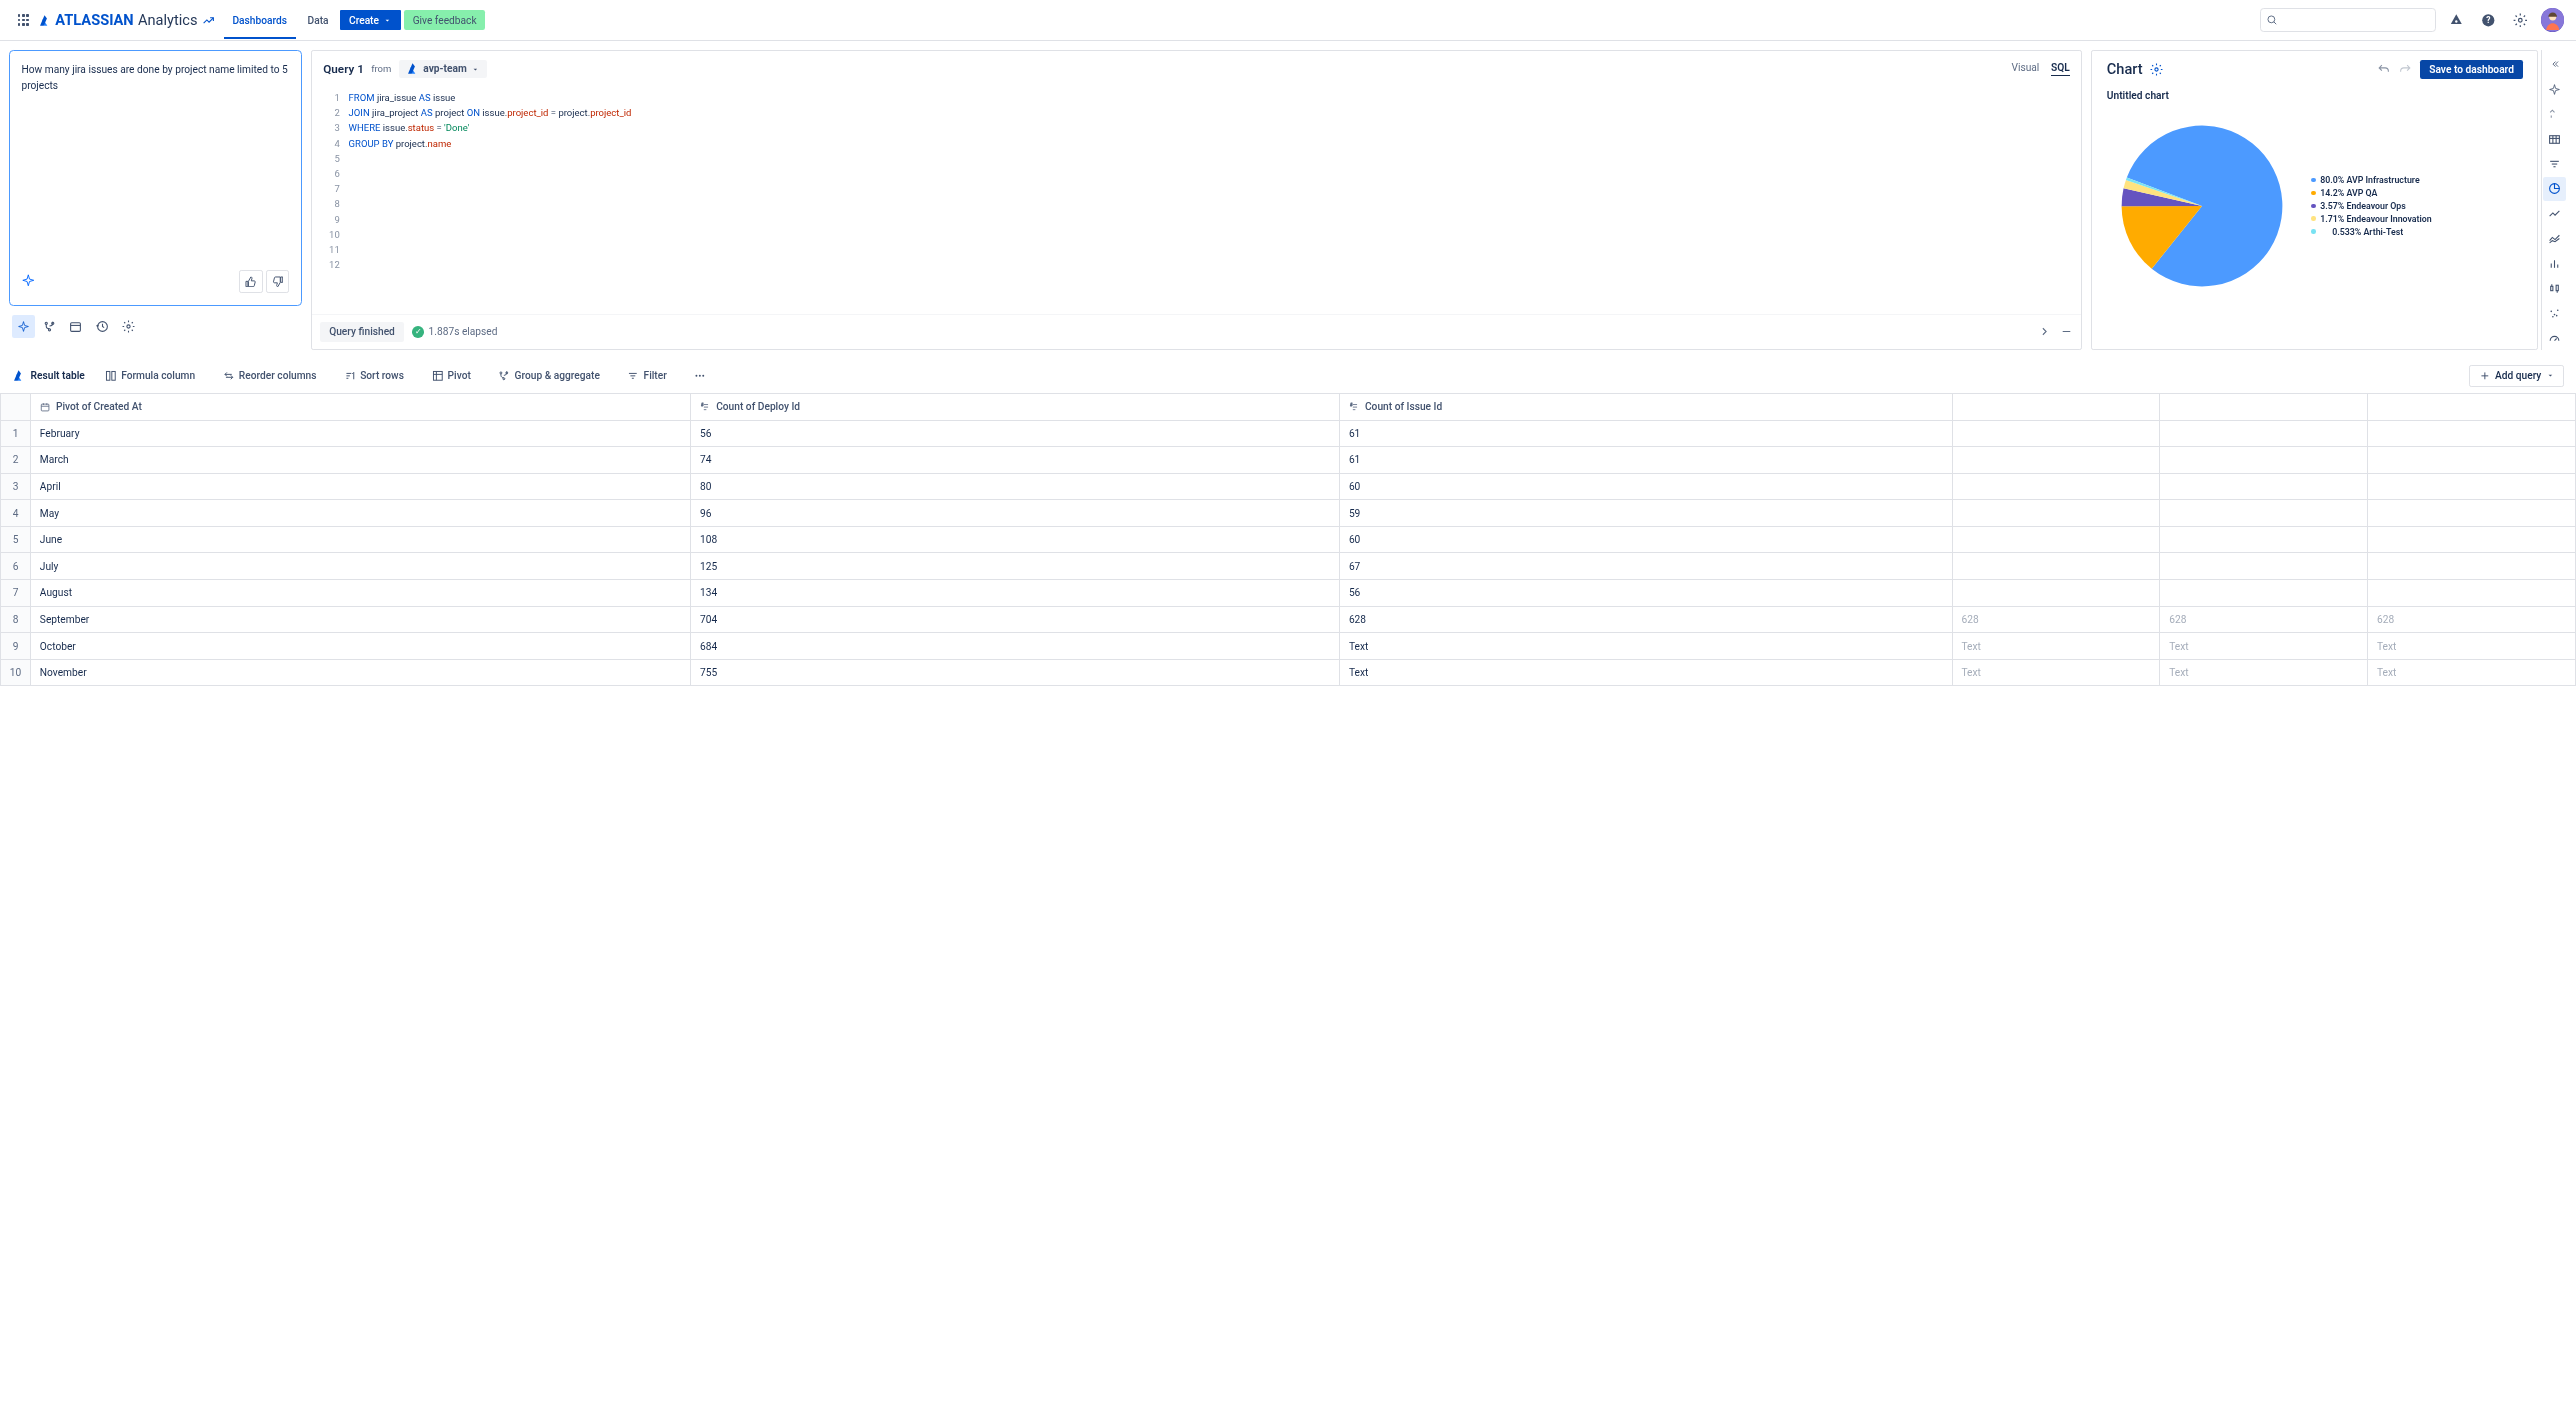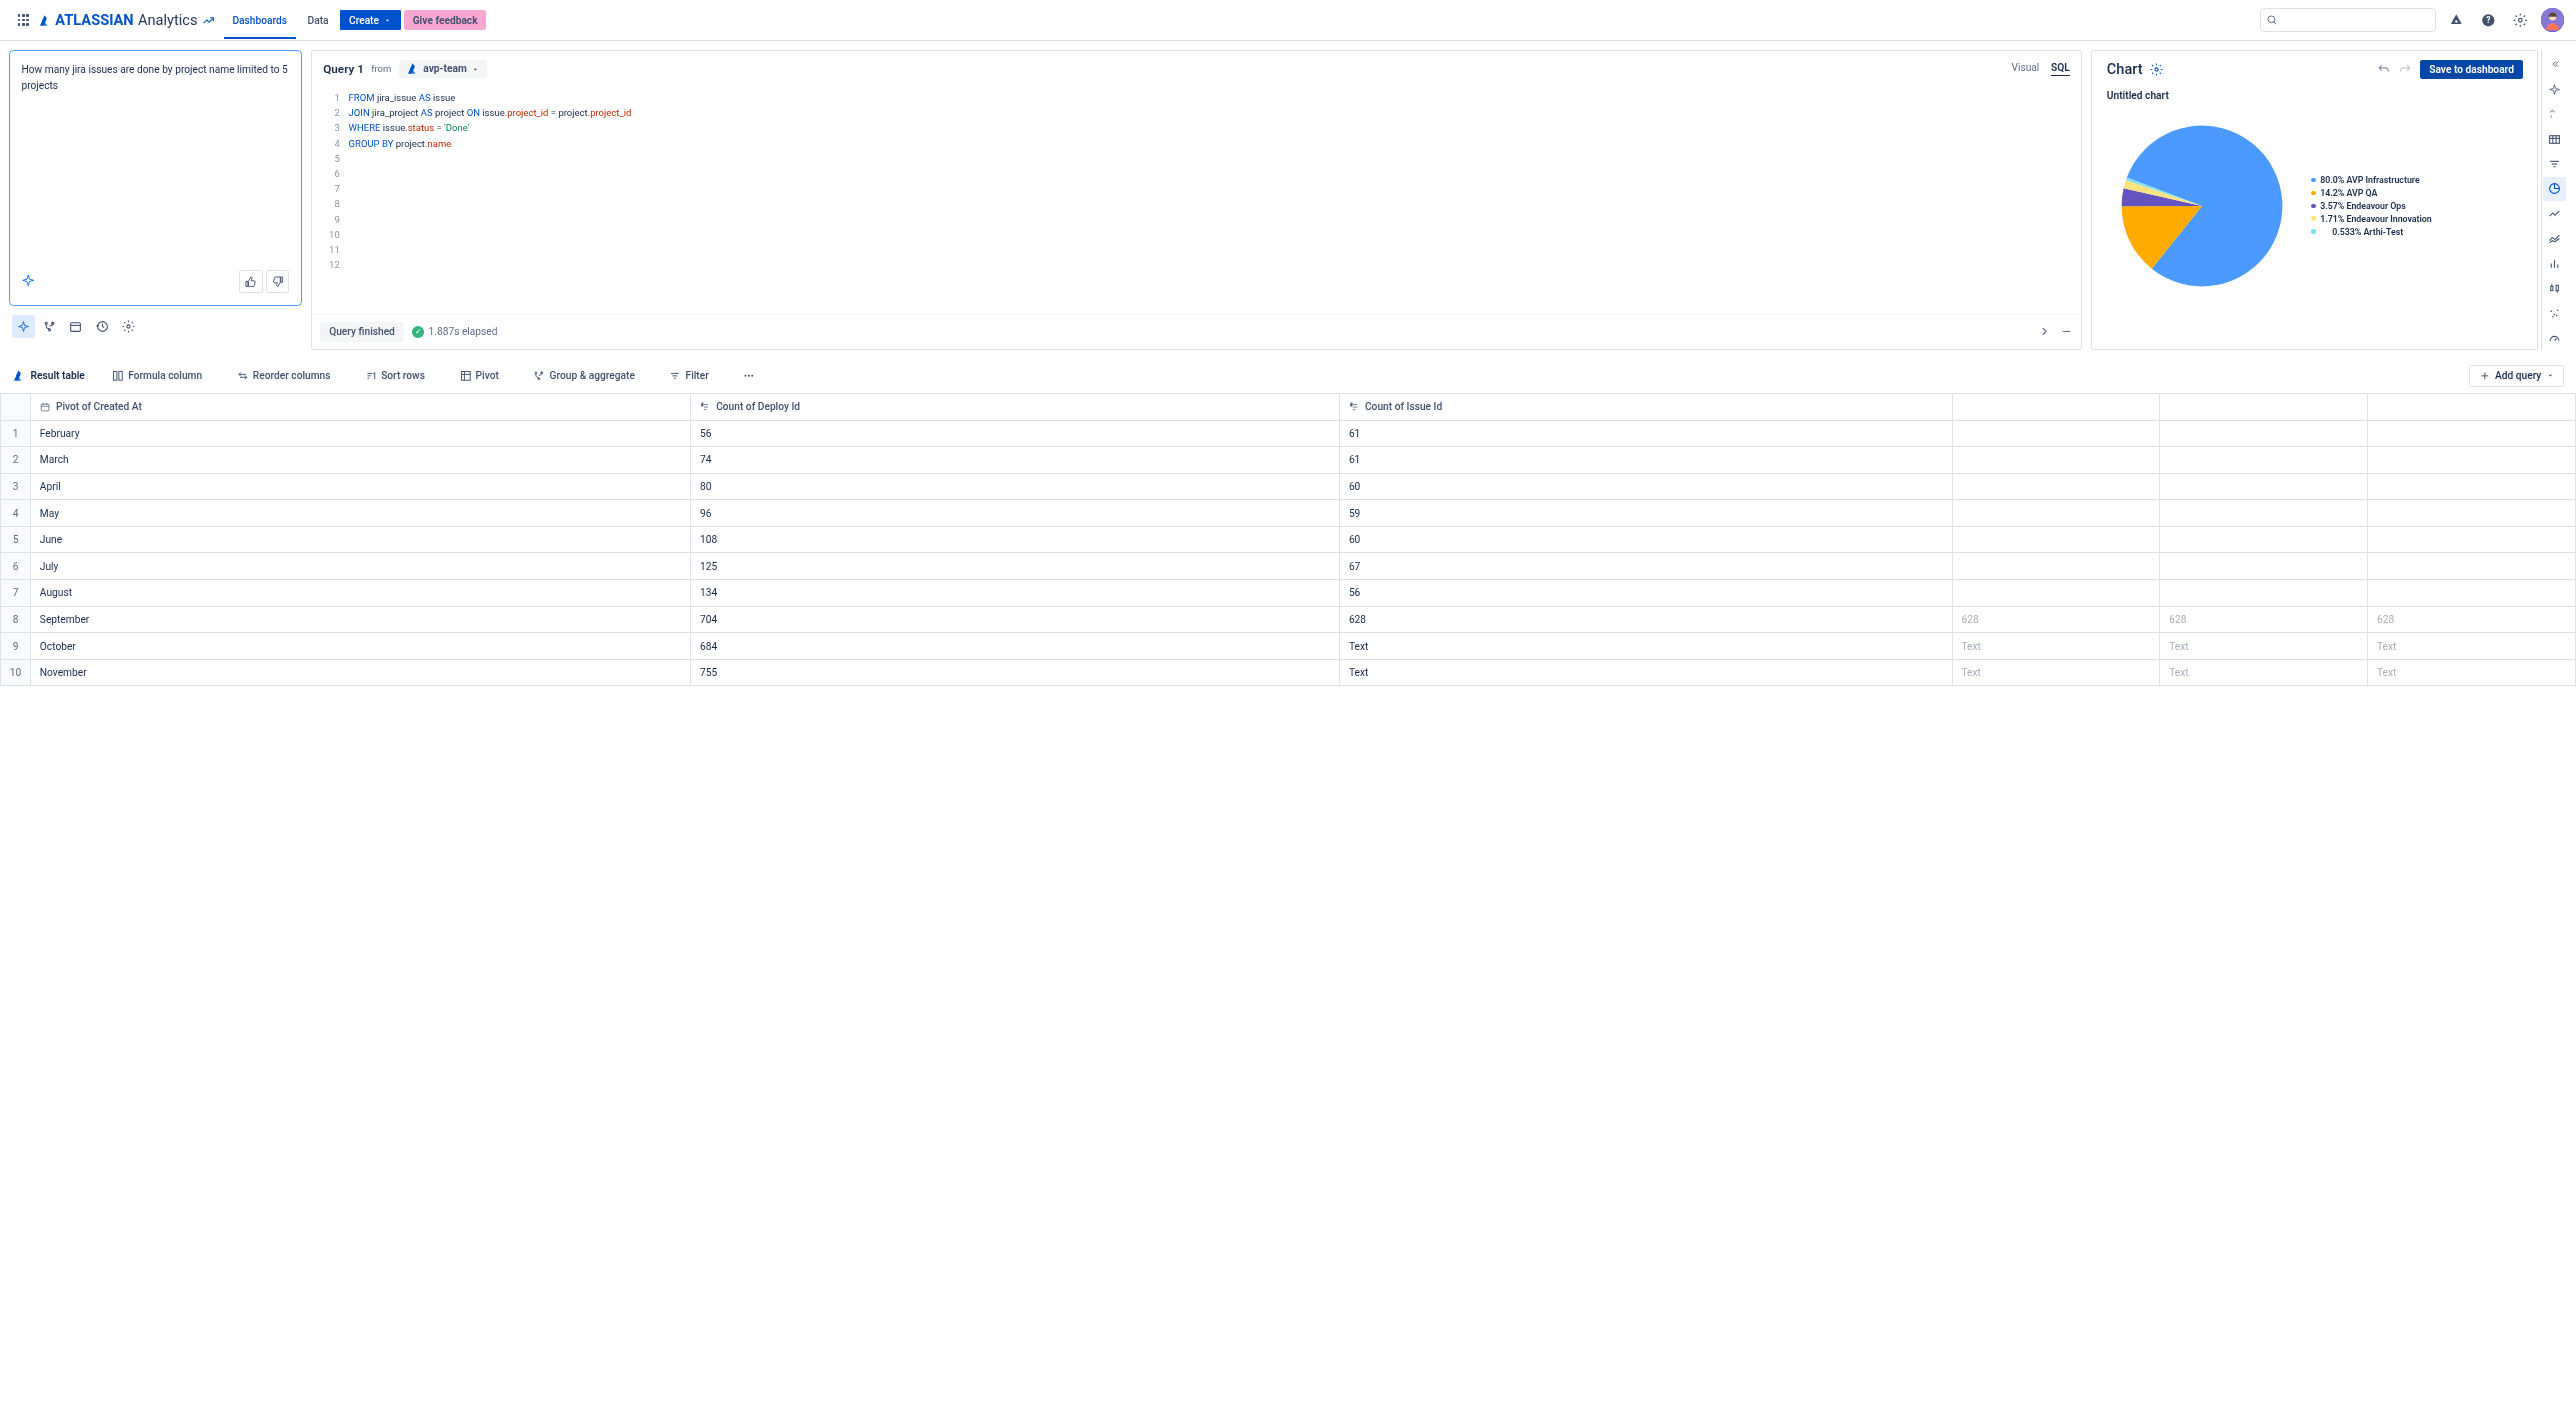--- a/index.html
+++ b/index.html
@@ -7,21 +7,21 @@
 .topnav { display: flex; align-items: center; height: 41px; padding: 0 11.7px; border-bottom: 0.7px solid #dfe1e6; gap: 5.9px; }
 .nav-left { display: flex; align-items: center; gap: 2.9px; }
 .app-switcher { width: 23.4px; height: 23.4px; display:flex;align-items:center;justify-content:center; border-radius:2.2px; cursor:pointer; }
 .grid9{display:grid;grid-template-columns:repeat(3,2.9px);grid-template-rows:repeat(3,2.9px);gap:1.5px}
 .grid9 span{background:#42526e;border-radius:0.7px}
 .logo{display:flex;align-items:center;gap:4.4px;font-weight:700;color:#0052cc;font-size:14.6px;margin-right:5.9px}
 .logo .thin{font-weight:400;color:#253858}
 .nav-item{padding:5.9px 8.8px;border-radius:2.2px;cursor:pointer;color:#42526e;font-weight:500}
 .nav-item.active{color:#0052cc;border-bottom:2.2px solid #0052cc;border-radius:0;padding-bottom:11px;padding-top:13px}
 .create-btn{background:#0052cc;color:#fff;padding:4.4px 8.8px;border-radius:1px;display:flex;align-items:center;gap:4.4px;cursor:pointer;font-weight:500}
-.feedback-btn{background:#f9a8d4;color:#42526e;padding:4.4px 8.8px;border-radius:2.2px;cursor:pointer;font-weight:700}
+.feedback-btn{background:#86efac;color:#42526e;padding:4.4px 8.8px;border-radius:2.2px;cursor:pointer;font-weight:400}
 .nav-right{margin-left:auto;display:flex;align-items:center;gap:8.8px}
 .search-bar{width:176px;height:23.4px;border:1.5px solid #dfe1e6;border-radius:3.7px;display:flex;align-items:center;padding:0 5.9px}
 .icon-btn{width:23.4px;height:23.4px;display:flex;align-items:center;justify-content:center;border-radius:50%;cursor:pointer;color:#42526e}
 .avatar{width:23.4px;height:23.4px;border-radius:50%;background:#6554c0;display:flex;align-items:center;justify-content:center;color:#fff;font-size:7.3px;overflow:hidden}
 .avatar svg{display:block}
 
 .main-area{display:flex;padding:8.8px;gap:8.8px}
 .left-col{flex:0 0 293px;display:flex;flex-direction:column;gap:5.9px}
 .prompt-box{border:1.5px solid #4c9aff;border-radius:4.4px;padding:11.7px;height:256px;display:flex;flex-direction:column;position:relative;background:linear-gradient(#fff,#fff) padding-box}
 .prompt-text{color:#172b4d;line-height:1.5}
@@ -62,21 +62,21 @@
 .save-btn{background:#0747a6;color:#fff;padding:4.4px 8.8px;border-radius:2.2px;font-weight:600;cursor:pointer}
 .chart-title{font-weight:600;color:#172b4d;padding:2.9px 0}
 .chart-body{display:flex;align-items:center;gap:14.6px}
 .legend{font-size:8.8px;display:flex;flex-direction:column;gap:2.9px}
 .legend-item{display:flex;align-items:center;gap:4.4px;white-space:nowrap}
 .legend-dot{width:4.4px;height:4.4px;border-radius:50%}
 .chart-sidebar{flex:0 0 26px;border-left:0.7px solid #dfe1e6;display:flex;flex-direction:column;gap:1.5px;padding-top:2.9px;align-items:center}
 .cs-icon{width:23.4px;height:23.4px;display:flex;align-items:center;justify-content:center;color:#42526e;cursor:pointer;border-radius:2.2px}
 .cs-icon.active{color:#0052cc;background:#e6effc}
 
-.result-toolbar{display:flex;align-items:center;padding:5.9px 11.7px;gap:20px}
+.result-toolbar{display:flex;align-items:center;padding:5.9px 11.7px;gap:13px}
 .rt-left{display:flex;align-items:center;gap:5.9px}
 .rt-title{font-weight:600}
 .rt-btn{display:flex;align-items:center;gap:4.4px;padding:4.4px 7.3px;border-radius:2.2px;cursor:pointer;color:#42526e;font-weight:500}
 .rt-right{margin-left:auto;display:flex;align-items:center;gap:5.9px}
 .add-query{border:0.7px solid #dfe1e6;padding:4.4px 8.8px;border-radius:2.2px;display:flex;align-items:center;gap:4.4px;cursor:pointer;font-weight:500}
 
 table{width:100%;border-collapse:collapse}
 th,td{border:0.7px solid #dfe1e6;padding:7.3px 8.8px;text-align:left;font-weight:400}
 th{background:#fff;font-weight:500;color:#172b4d}
 .rownum{width:29px;text-align:center;color:#5e6c84;background:#fafbfc}

